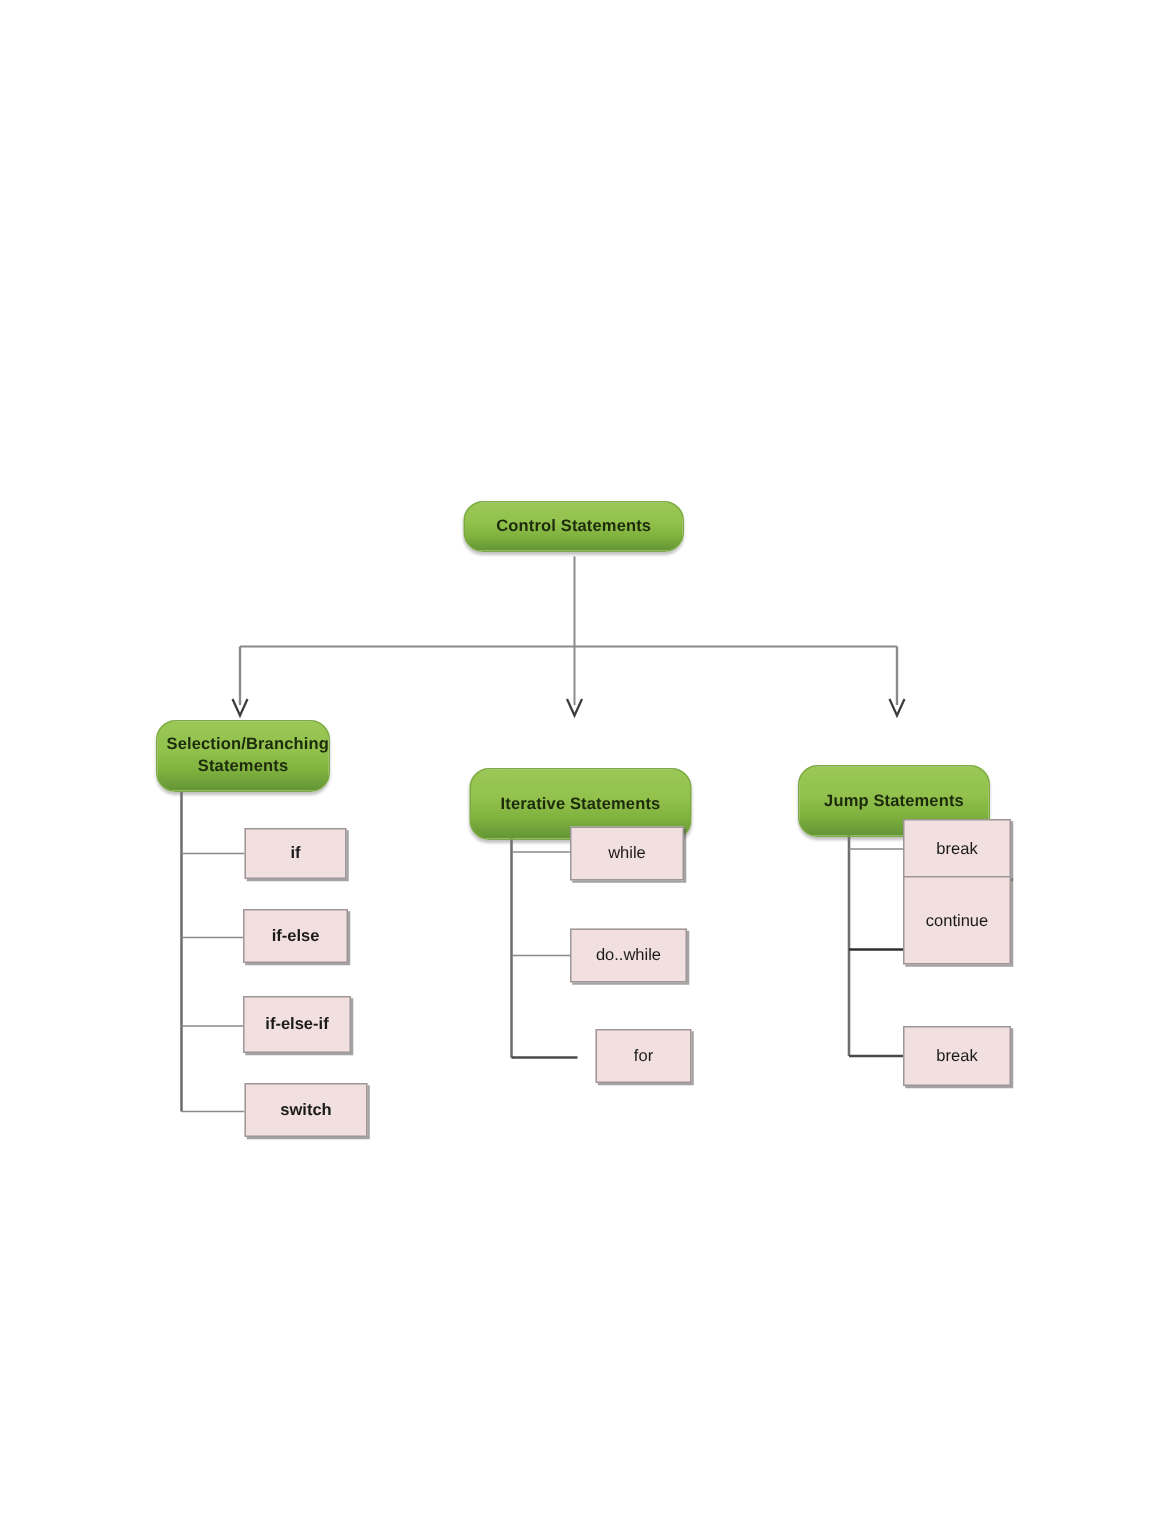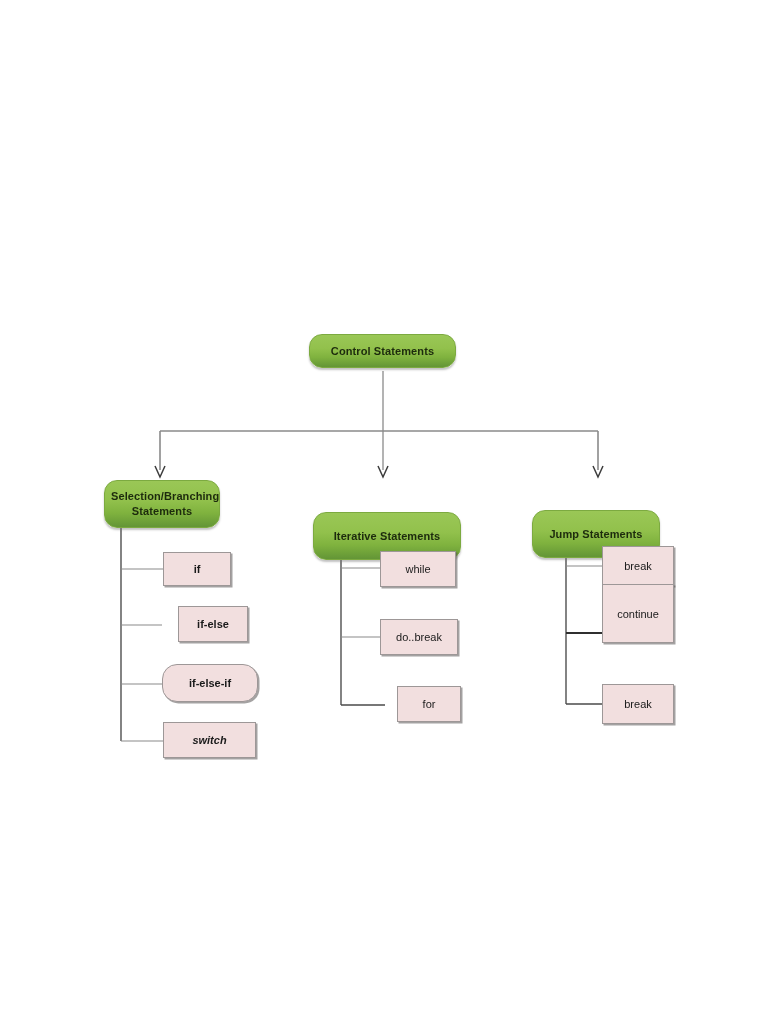--- a/index.html
+++ b/index.html
@@ -122,35 +122,35 @@
     <span class="lbl">Iterative Statements</span>
   </div>
 
   <div class="gnode" style="left:532px; top:480px; width:128px; height:48px;margin-top:30px;">
     <span class="lbl">Jump Statements</span>
   </div>
 
   <div class="pnode" style="left:163px; top:552px; width:68px; height:34px;">
     <span>if</span>
   </div>
-  <div class="pnode" style="left:178px; top:606px; width:70px; height:36px;text-align:right;">
+  <div class="pnode" style="left:162px; top:606px; width:70px; height:36px;text-align:right;">
     <span>if-else</span>
   </div>
-  <div class="pnode" style="left:162px; top:664px; width:96px; height:38px;border-radius:15px;">
+  <div class="pnode" style="left:162px; top:664px; width:72px; height:38px;">
     <span>if-else-if</span>
   </div>
-  <div class="pnode" style="left:163px; top:722px; width:93px; height:36px;font-style:italic;">
+  <div class="pnode" style="left:163px; top:722px; width:82px; height:36px;">
     <span>switch</span>
   </div>
 
   <div class="pnode plain" style="left:380px; top:551px; width:76px; height:36px;">
     <span>while</span>
   </div>
   <div class="pnode plain" style="left:380px; top:619px; width:78px; height:36px;">
-    <span>do..break</span>
+    <span>do..while</span>
   </div>
   <div class="pnode plain" style="left:397px; top:686px; width:64px; height:36px;">
     <span>for</span>
   </div>
 
   <div class="pnode plain" style="left:602px; top:546px; width:72px; height:40px;">
     <span>break</span>
   </div>
   <div class="pnode plain" style="left:602px; top:584px; width:72px; height:59px;">
     <span>continue</span>

